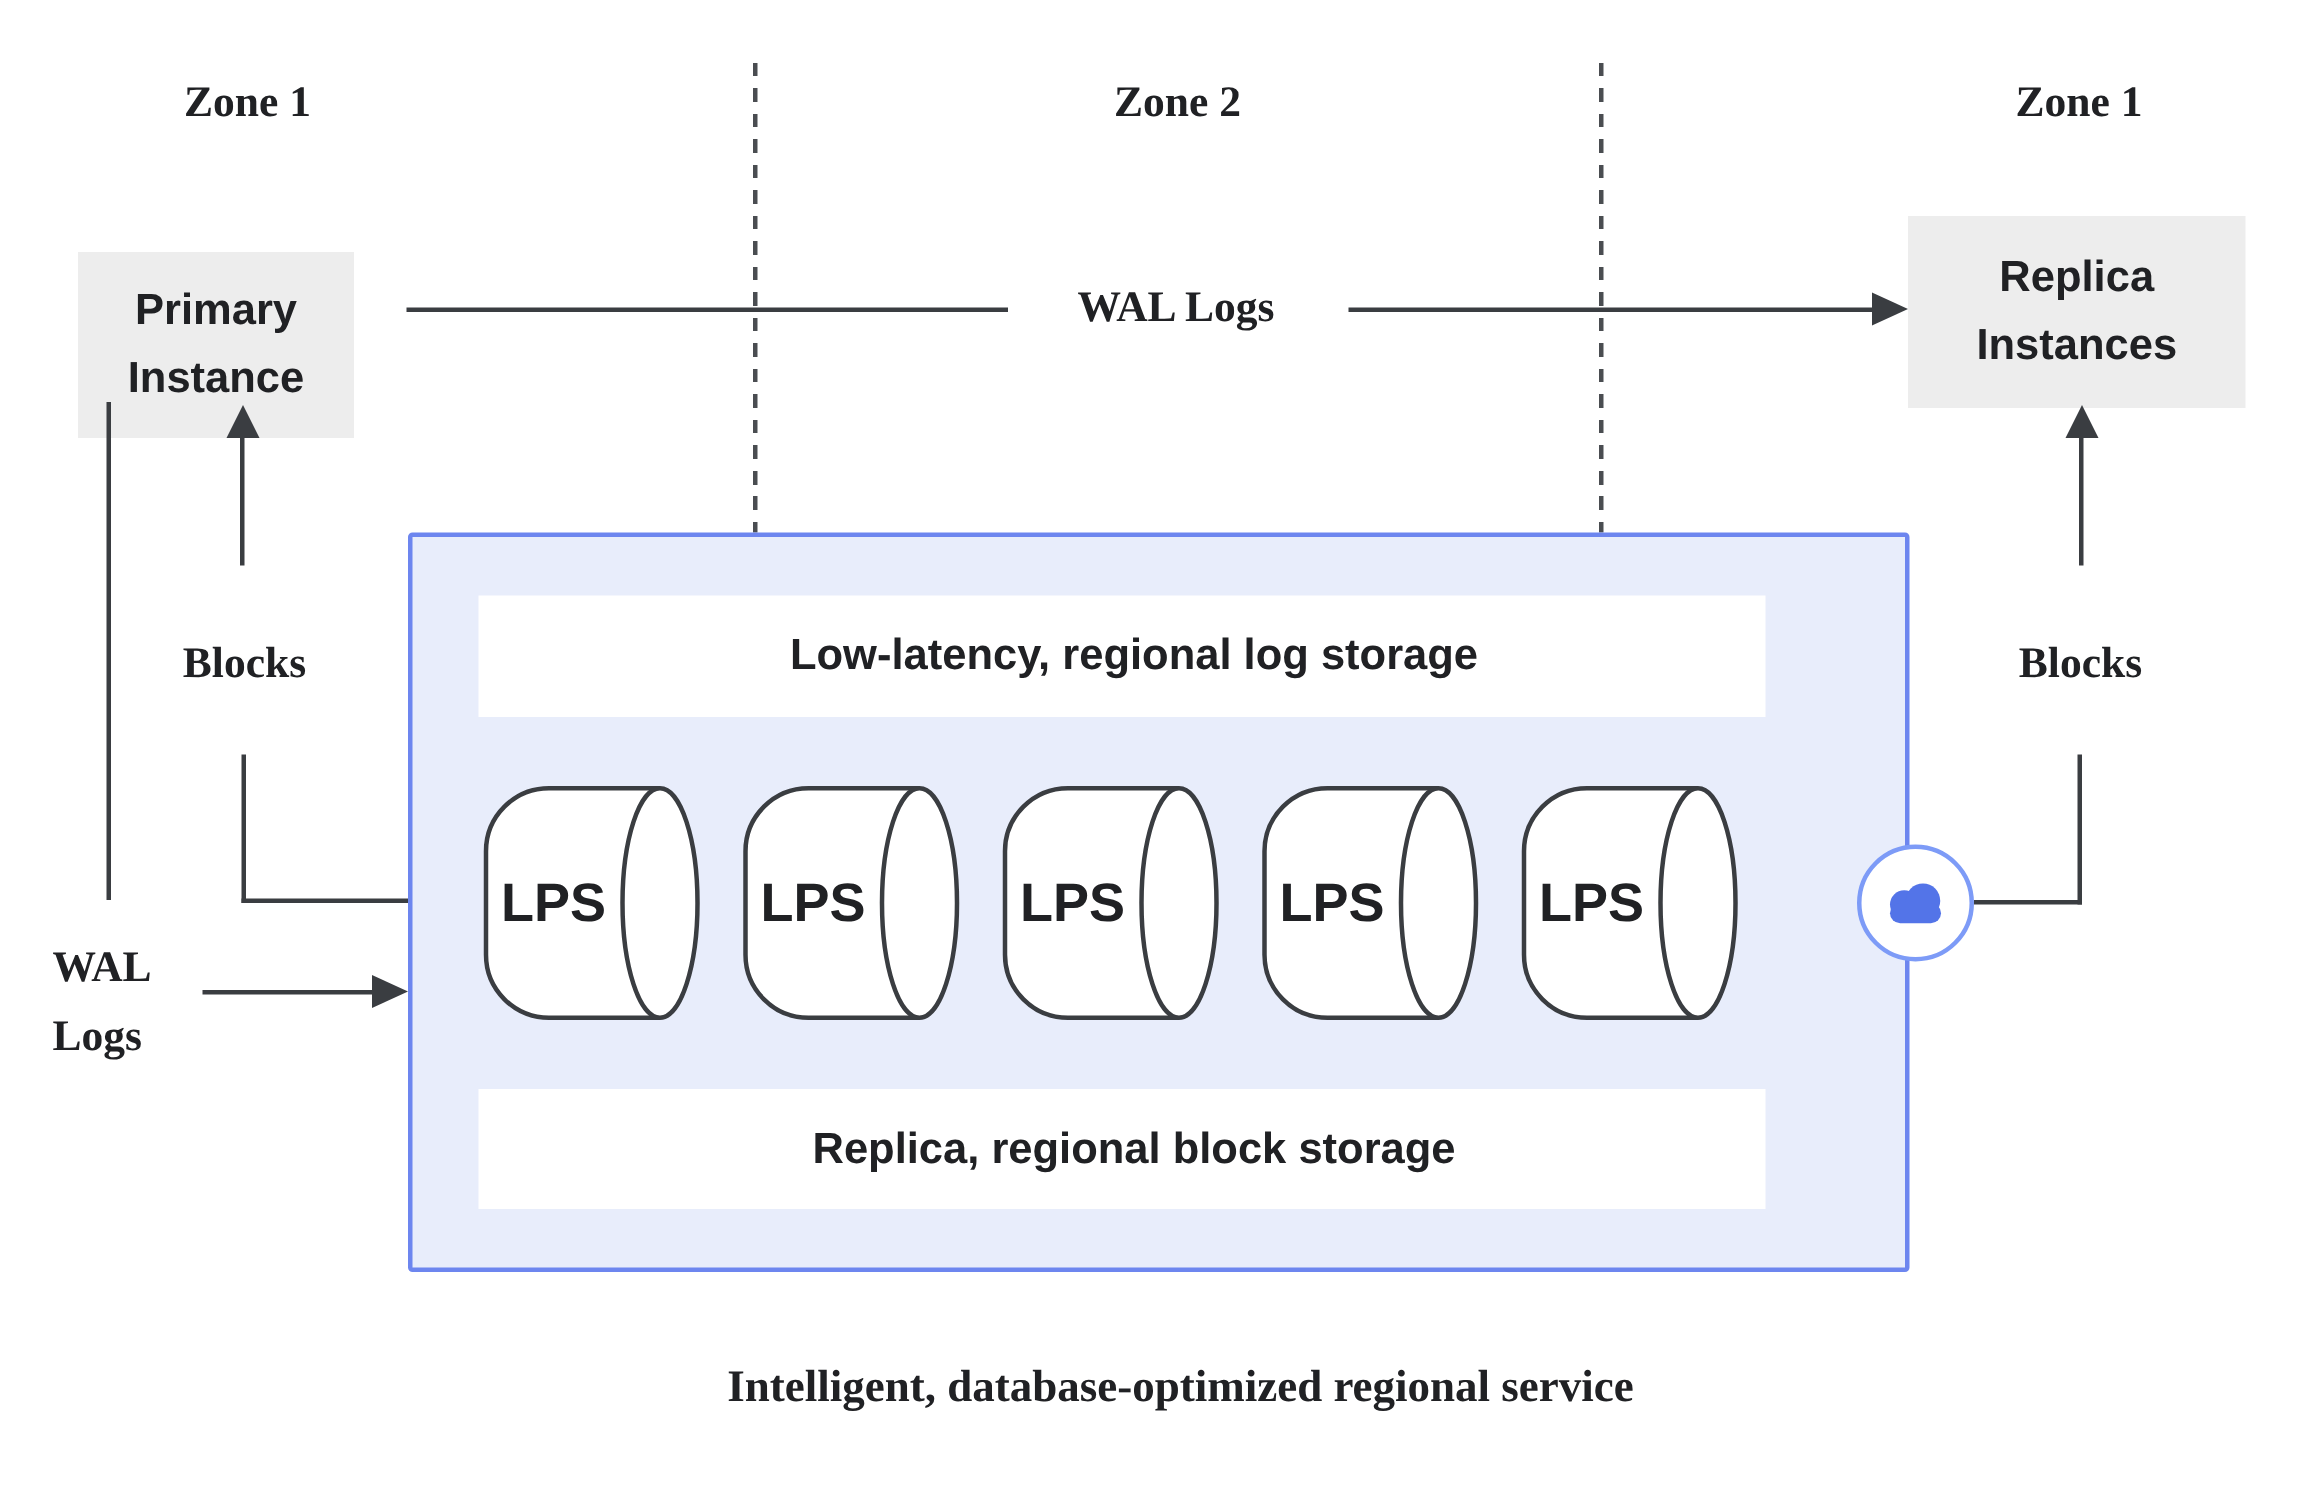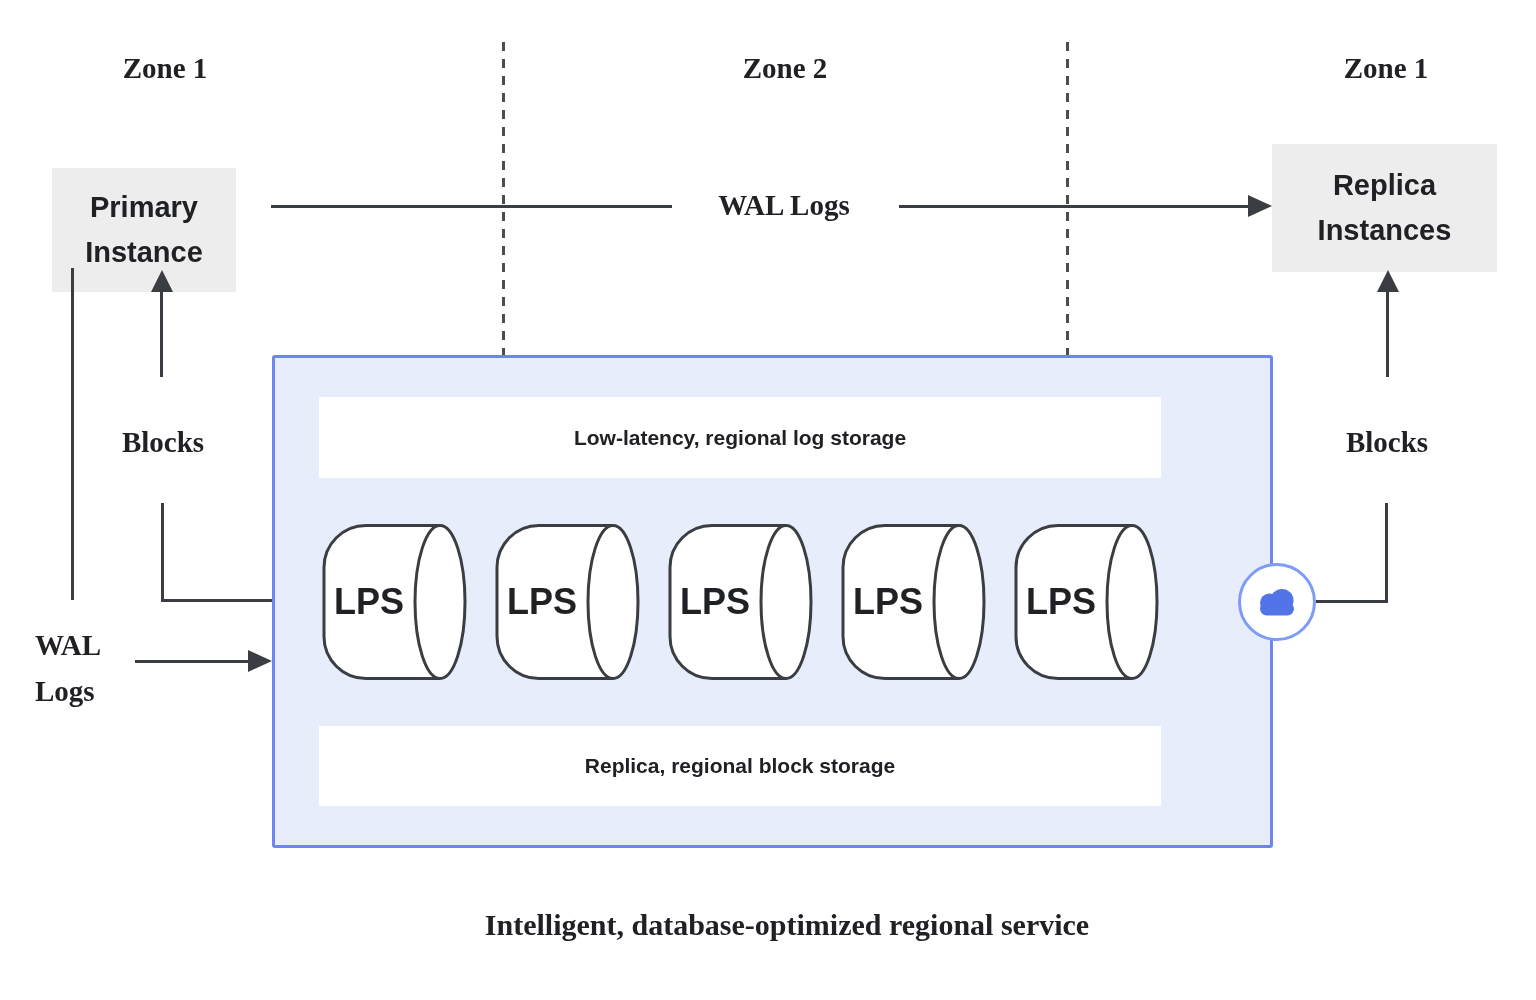--- a/index.html
+++ b/index.html
@@ -50,21 +50,22 @@
     position:absolute;left:272px;top:355px;width:1001px;height:493px;
     box-sizing:border-box;
     background:#e8edfb;
     border:3px solid #6d86ef;
     border-radius:3px;
   }
   .bar{
     position:absolute;
     background:#ffffff;
     display:flex;align-items:center;justify-content:center;
-    font-size:21px;
+    font-size:29px;
+    padding-left:16px;
   }
   .elbow{position:absolute;box-sizing:border-box;}
   .elbow.left-down{border-left:3px solid #3a3d41;border-bottom:3px solid #3a3d41;}
   .elbow.right-down{border-right:3px solid #3a3d41;border-bottom:3px solid #3a3d41;}
   .cyl{position:absolute;width:148px;height:158px;}
   .cyl svg{position:absolute;left:0;top:0;}
   .cyl .lps-label{
     position:absolute;left:0;top:0;width:98px;height:158px;
     display:flex;align-items:center;justify-content:center;
     font-size:36px;

